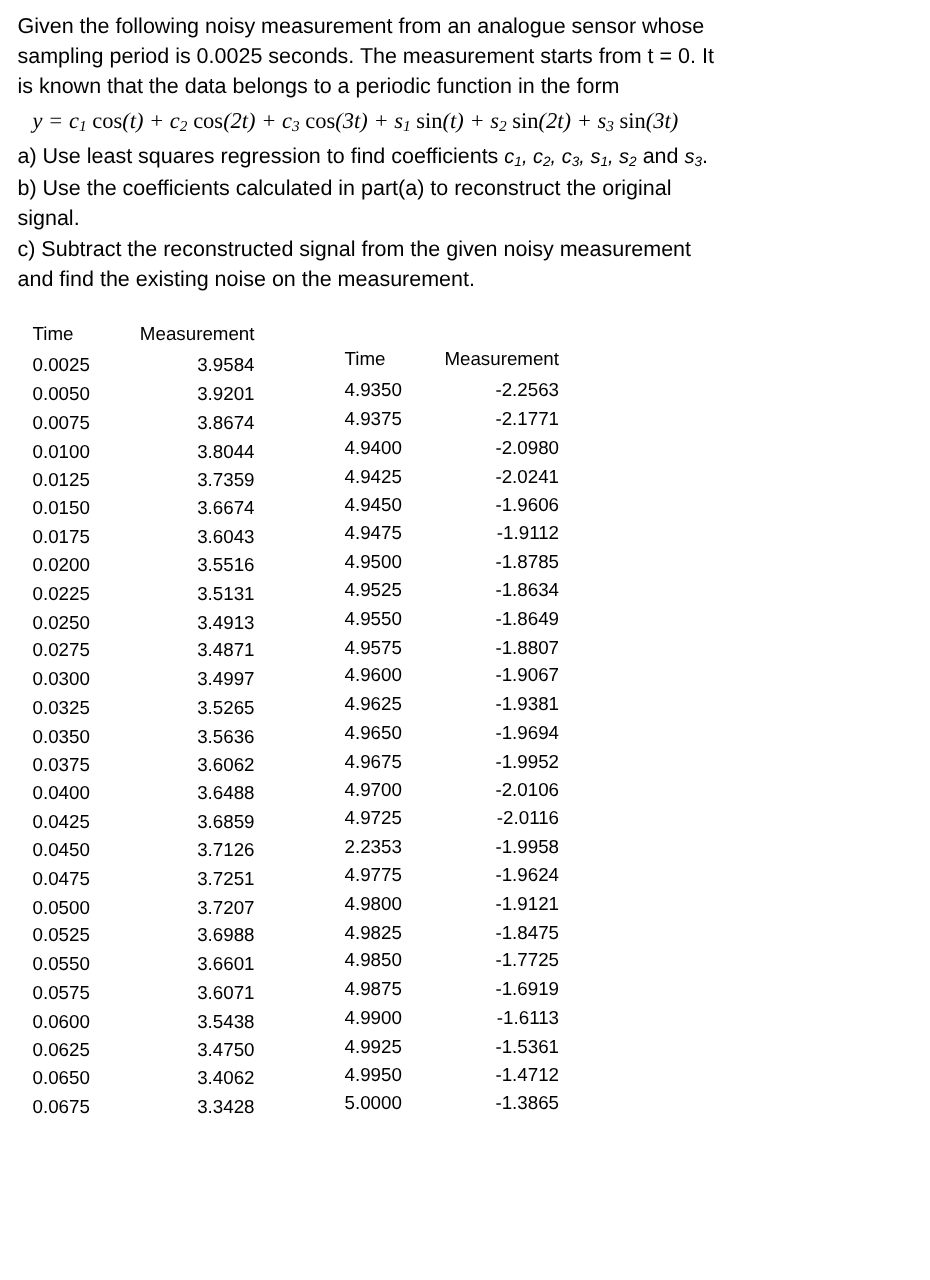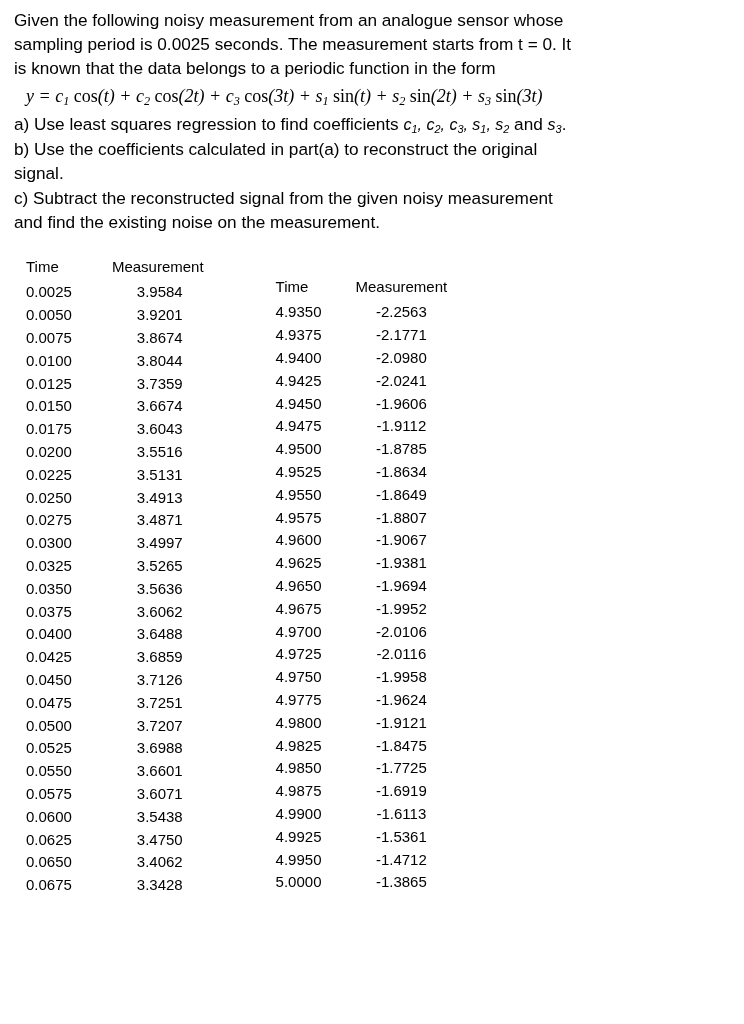--- a/index.html
+++ b/index.html
@@ -78,21 +78,21 @@
   }
   td {
     padding: 0;
     white-space: nowrap;
   }
   .col-time {
     text-align: left;
     padding-right: 34px;
   }
   .col-meas {
-    text-align: center;
+    text-align: right;
     padding-left: 10px;
   }
   .table-right .col-time {
     padding-right: 30px;
   }
   .table-right .col-meas {
     padding-left: 4px;
   }
   .hdr-meas-left {
     padding-left: 6px;
@@ -310,21 +310,21 @@
             </tr>
             <tr>
               <td class="col-time">4.9700</td>
               <td class="col-meas">-2.0106</td>
             </tr>
             <tr>
               <td class="col-time">4.9725</td>
               <td class="col-meas">-2.0116</td>
             </tr>
             <tr>
-              <td class="col-time">4.9750</td>
+              <td class="col-time">2.2353</td>
               <td class="col-meas">-1.9958</td>
             </tr>
             <tr>
               <td class="col-time">4.9775</td>
               <td class="col-meas">-1.9624</td>
             </tr>
             <tr>
               <td class="col-time">4.9800</td>
               <td class="col-meas">-1.9121</td>
             </tr>

